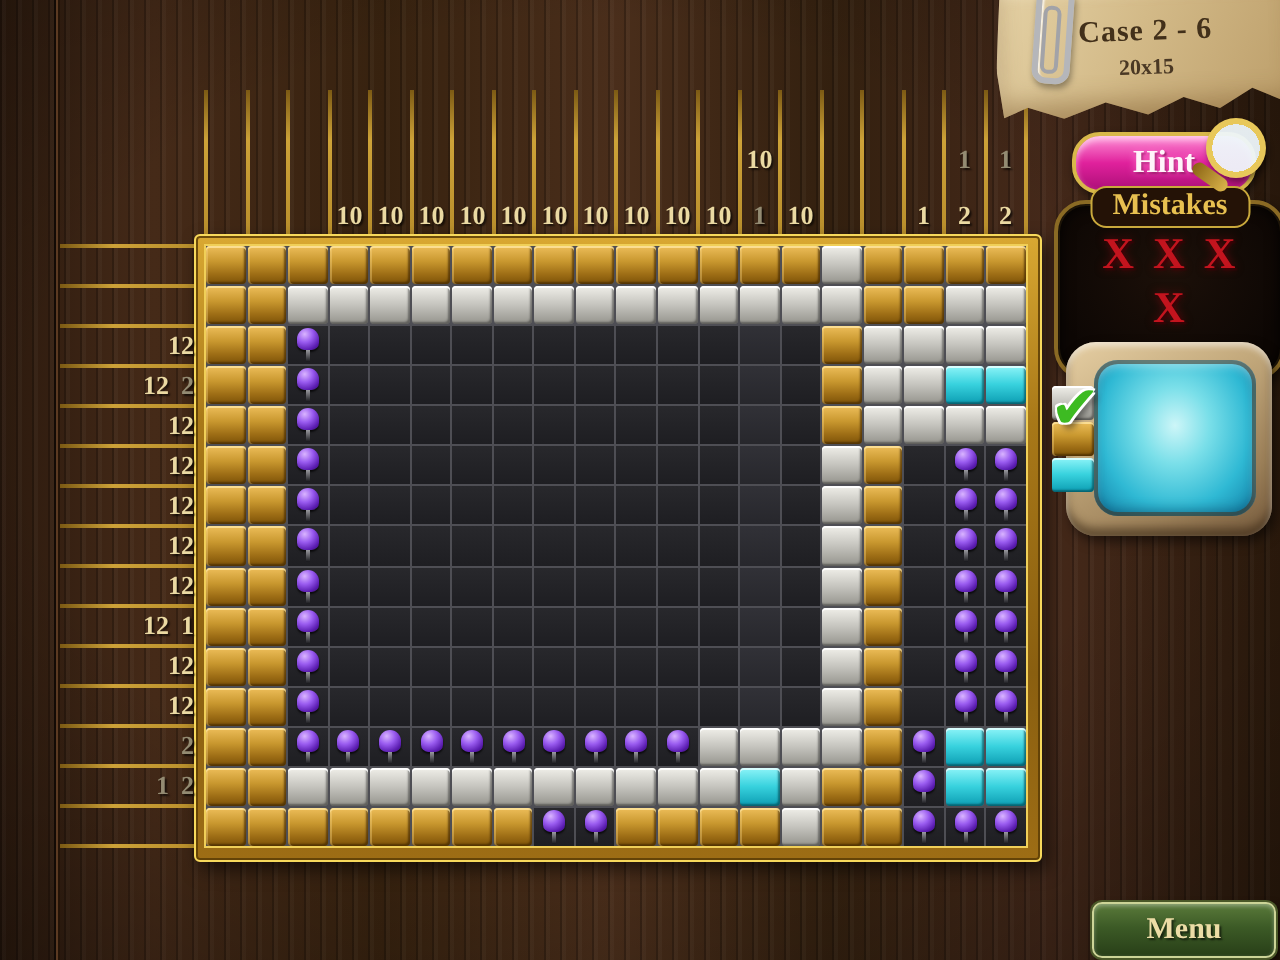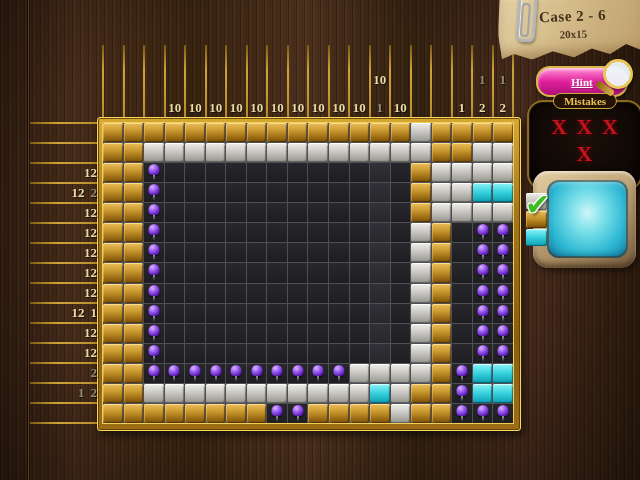--- a/index.html
+++ b/index.html
@@ -63,35 +63,35 @@
   .clip{position:absolute;left:517px;top:-6px;width:13px;height:42px;z-index:6;
     border:3px solid #b5b6ba;border-radius:6px 6px 7px 7px;transform:rotate(4deg);
     box-shadow:1px 2px 3px rgba(0,0,0,.35), inset 1px 1px 1px rgba(255,255,255,.8);}
   .clip-inner{position:absolute;left:1px;top:6px;width:5px;height:30px;border:2px solid #a2a3a8;border-radius:4px;}
   
   .hint-btn{position:absolute;left:536px;top:66px;width:88px;height:27px;z-index:5;
     display:flex;align-items:center;justify-content:center;border-radius:14px;
     border:2px solid #d8b84a;
     background:linear-gradient(180deg,#ff8fd6 0%,var(--hint-pink,#e0219c) 50%,#ad0f78 100%);
     box-shadow:inset 0 2px 3px rgba(255,255,255,.55), 1px 2px 4px rgba(0,0,0,.5);}
-  .hint-btn span{font-size:11px;font-weight:bold;color:#fff4fa;
-    text-shadow:0 0 4px #ff70c8,1px 1px 1px #8a0a5a;text-decoration:underline;}
+  .hint-btn span{font-size:16px;font-weight:bold;color:#fff4fa;
+    text-shadow:0 0 4px #ff70c8,1px 1px 1px #8a0a5a;}
   .mag{position:absolute;left:603px;top:59px;width:30px;height:30px;z-index:6;border-radius:50%;
     background:radial-gradient(circle, rgba(238,246,250,.95) 0 56%, #e8c85a 56% 72%, #8a6314 72% 82%, #d9b44a 82% 100%);
     box-shadow:1px 2px 3px rgba(0,0,0,.45);}
   .mag-handle{position:absolute;left:-8px;top:26px;width:20px;height:7px;border-radius:4px;
     background:linear-gradient(90deg,#8a6314,#d9b44a);transform:rotate(35deg);}
   
   .mist{position:absolute;left:527px;top:100px;width:112px;height:86px;z-index:5;
     background:radial-gradient(ellipse at 50% 40%, #1c1009 0%, #0d0704 75%);
     border:2px solid #8a6a24;border-radius:16px;
     box-shadow:inset 0 0 8px #000, 2px 3px 6px rgba(0,0,0,.5), inset 0 0 0 1px #3a2a10;}
   .mist-tab{position:absolute;left:50%;top:-9px;transform:translateX(-50%);z-index:6;
     padding:1px 10px;background:#241206;border:1px solid #caa93c;border-radius:8px;
-    font-size:11px;font-weight:bold;color:#e8c050;white-space:nowrap;}
+    font-size:15px;font-weight:bold;color:#e8c050;white-space:nowrap;}
   .mist-x{text-align:center;font-weight:bold;color:var(--mistake-red,#c3141e);
     font-size:22px;line-height:27px;letter-spacing:1px;word-spacing:2px;
     text-shadow:1px 1px 1px #3d0006, 0 0 5px rgba(160,10,20,.6);}
   .mist-x.row1{margin-top:11px;}
   
   .tv{position:absolute;left:533px;top:171px;width:103px;height:97px;z-index:5;border-radius:15px;
     background:linear-gradient(150deg,#e6cfa4 0%,#c3a97c 38%,#9b7f58 75%,#74593c 100%);
     box-shadow:inset 0 2px 3px rgba(255,255,255,.55), inset 0 -4px 5px rgba(55,38,20,.6), 2px 3px 6px rgba(0,0,0,.5);}
   .tv-screen{position:absolute;left:14px;top:9px;right:8px;bottom:10px;border-radius:12px;
     background:radial-gradient(ellipse at 50% 42%, #cdf6f8 0%, #7adfe9 30%, var(--tv-screen-cyan,#2fb9d4) 65%, #0f7ba3 100%);
@@ -447,20 +447,23 @@
   <div class="tv">
     <div class="tv-screen"></div>
   </div>
   <div class="pal">
     <div class="pal-tile cell t-gray"></div>
     <div class="pal-tile cell t-gold"></div>
     <div class="pal-tile cell t-cyan"></div>
   </div>
   <div class="check">✔</div>
 
+  <div class="menu-btn">
+    <span>Menu</span>
+  </div>
 <div class="vline" style="left: 102px;"></div>
     <div class="vline" style="left: 122.5px;"></div>
     <div class="vline" style="left: 143px;"></div>
     <div class="vline" style="left: 163.5px;"></div>
     <div class="vline" style="left: 184px;"></div>
     <div class="vline" style="left: 204.5px;"></div>
     <div class="vline" style="left: 225px;"></div>
     <div class="vline" style="left: 245.5px;"></div>
     <div class="vline" style="left: 266px;"></div>
     <div class="vline" style="left: 286.5px;"></div>

